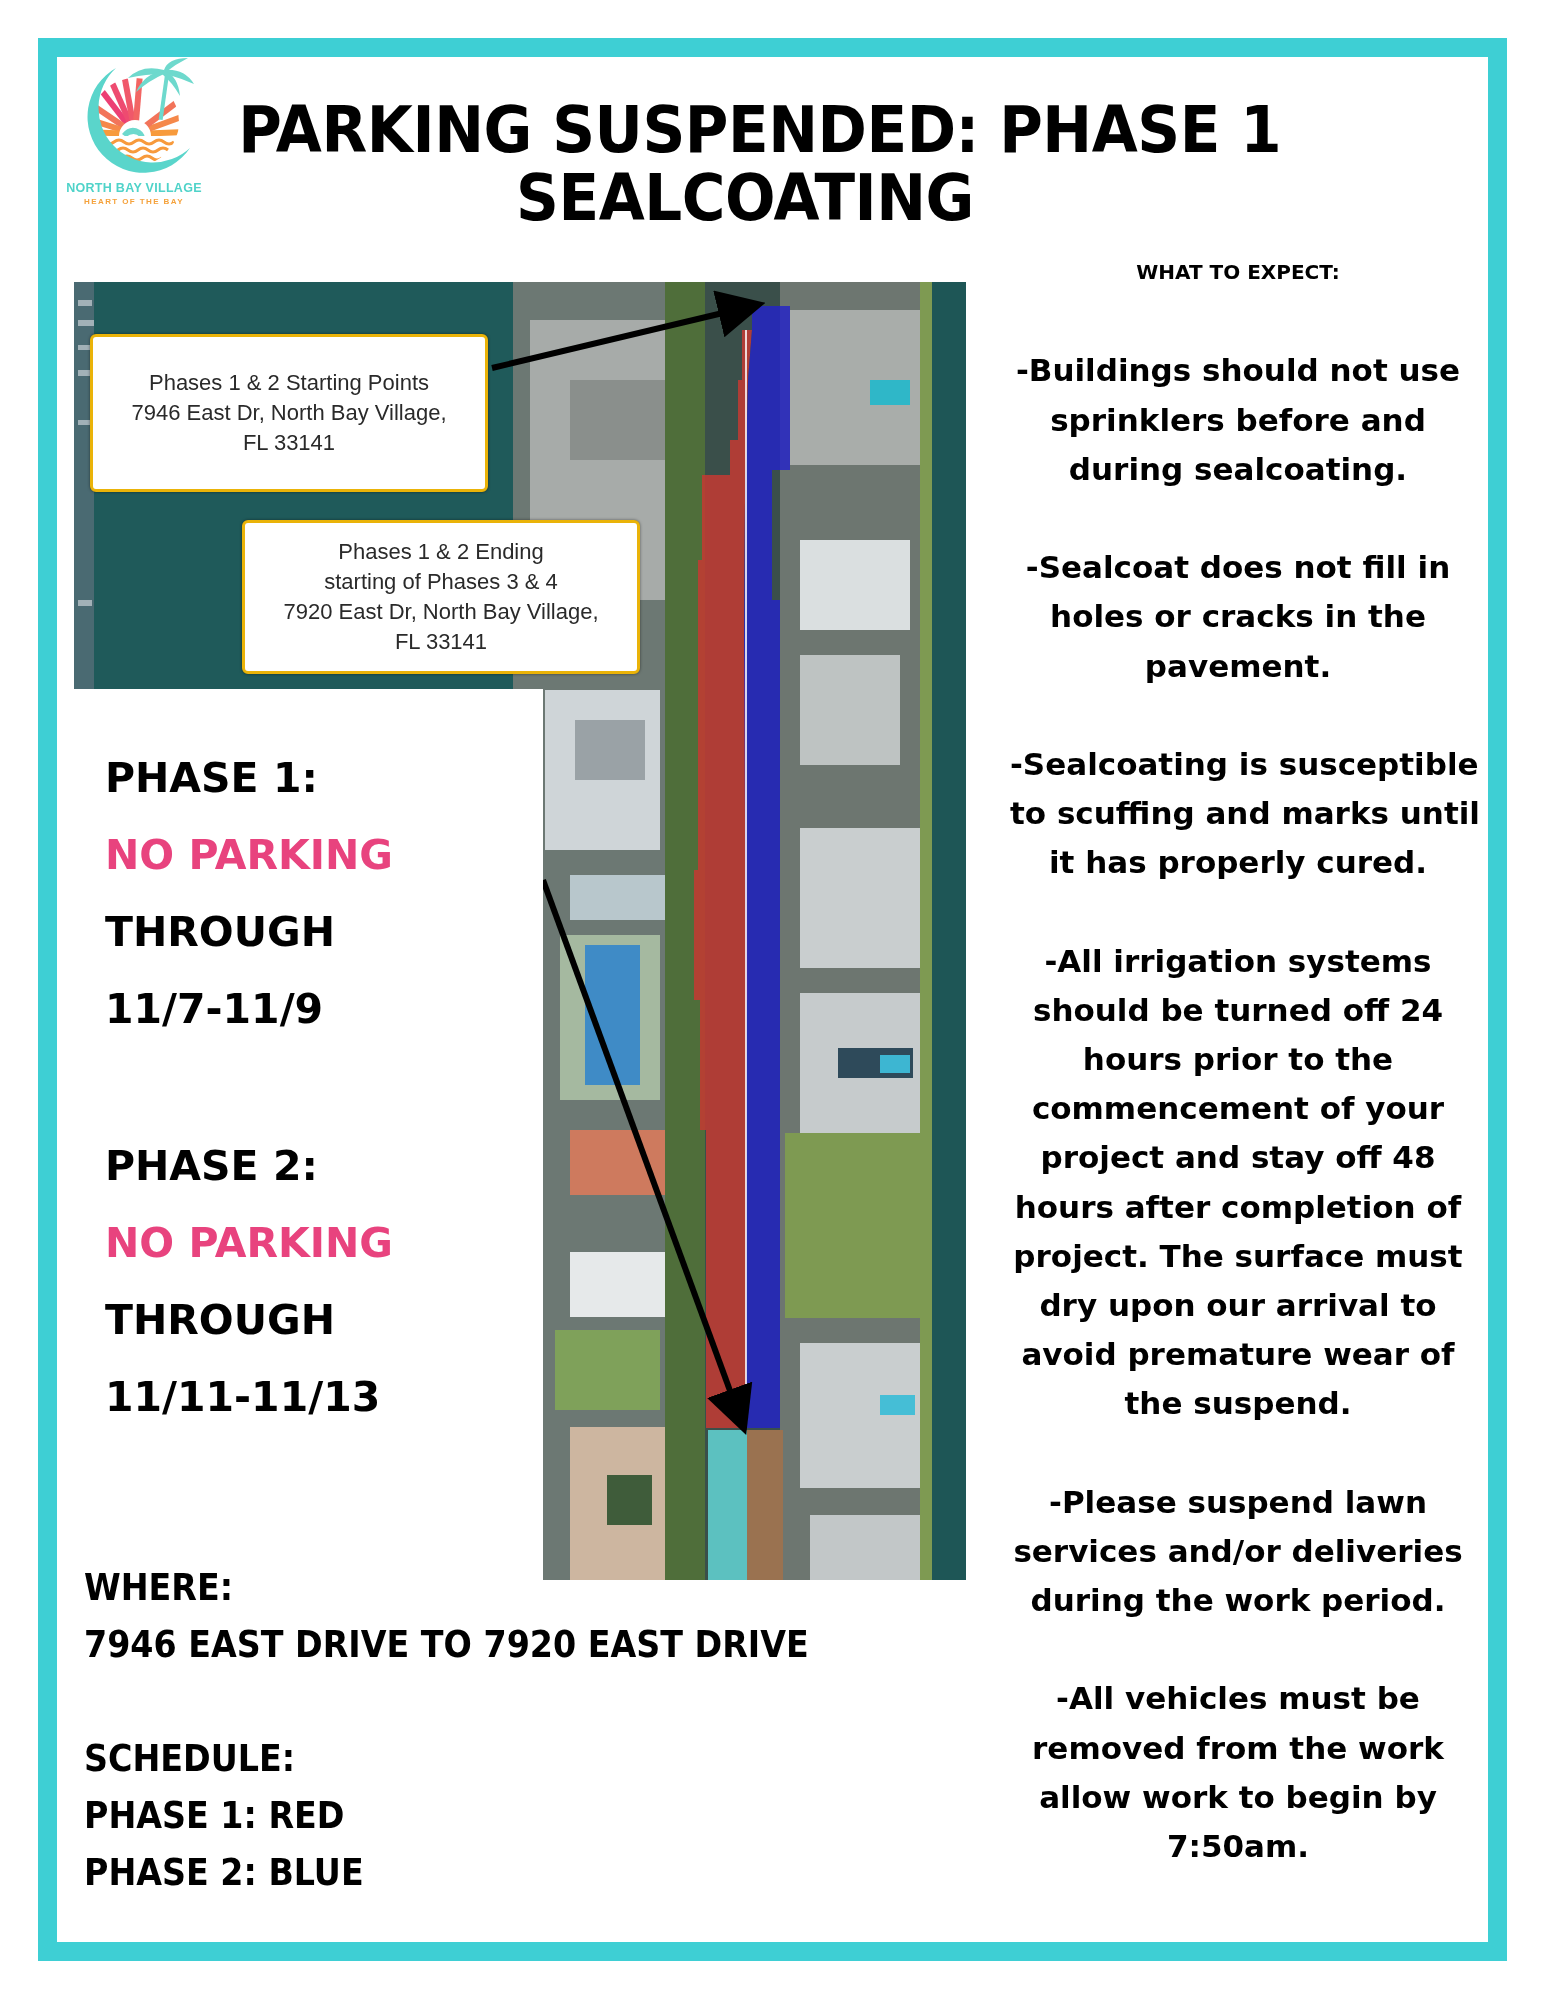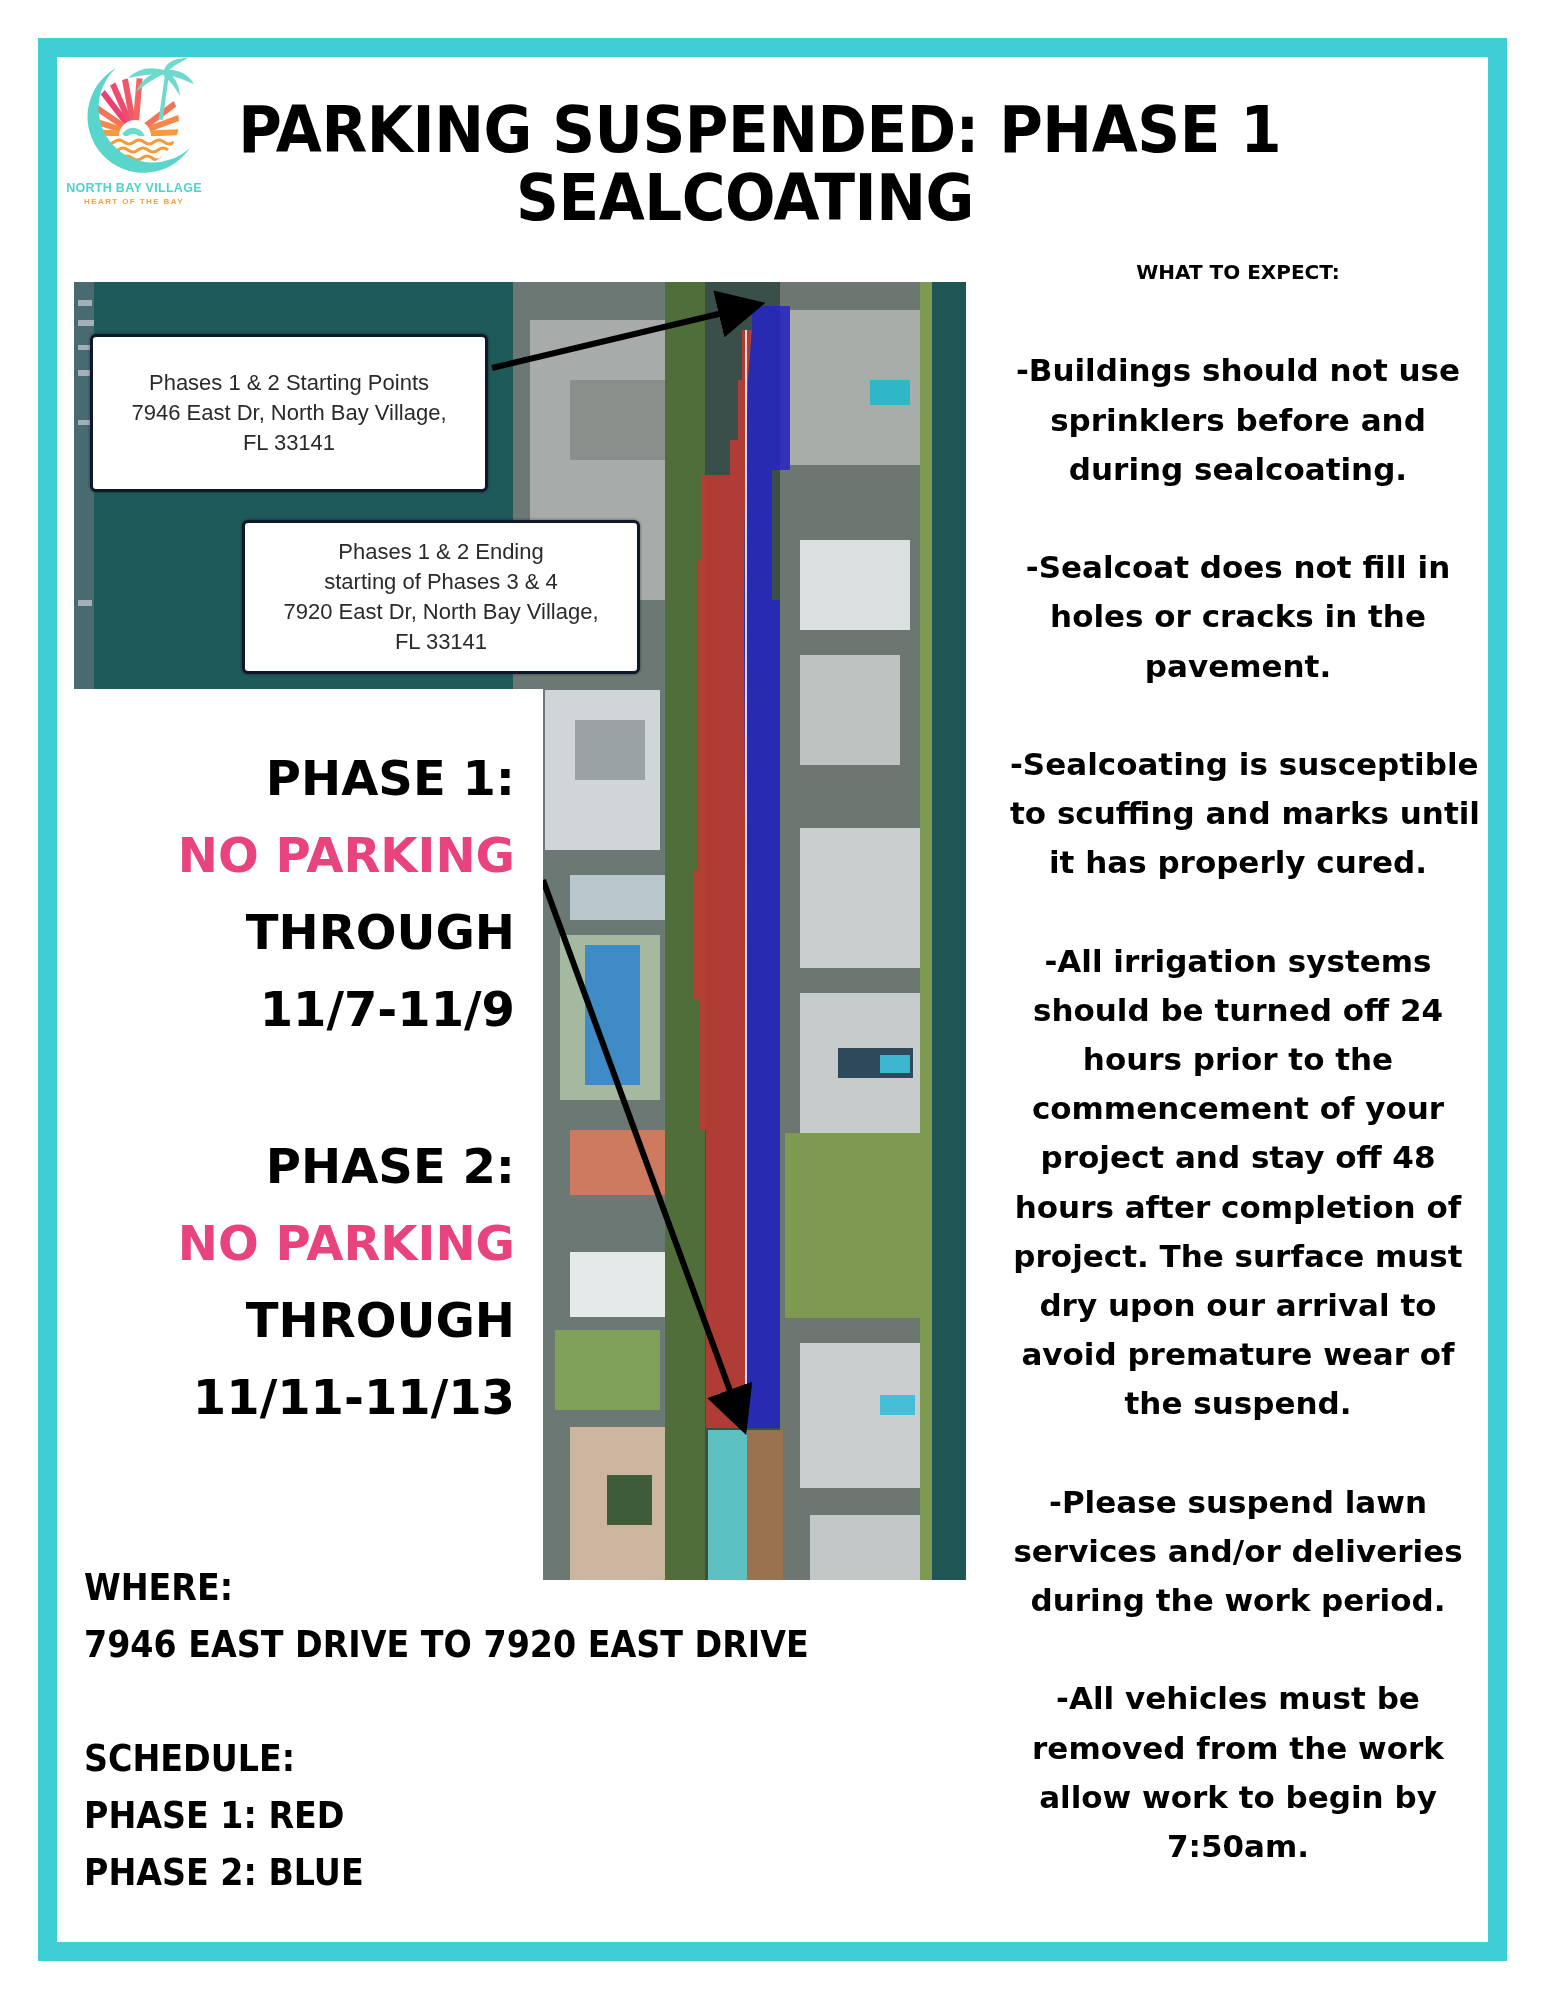--- a/index.html
+++ b/index.html
@@ -25,32 +25,32 @@
   .title {
     position: absolute; left: 200px; top: 96px; width: 1090px; text-align: center;
     font-family: "DejaVu Sans", sans-serif; font-weight: bold; font-size: 64px;
     line-height: 68px; transform: scaleX(0.93); transform-origin: center top; letter-spacing: -0.5px;
   }
   .title div { white-space: nowrap; }
 
   
   .map { position: absolute; left: 0; top: 0; }
   .callout {
-    position: absolute; background: #fff; border: 3px solid #0f172a; border-radius: 6px;
+    position: absolute; background: #fff; border: 3px solid #eab308; border-radius: 6px;
     box-shadow: 0 0 3px rgba(0,0,0,0.5);
     font-family: "Liberation Sans", sans-serif; font-size: 22px; line-height: 30px;
     color: #2a2a2a; text-align: center; display: flex; flex-direction: column; justify-content: center;
   }
   .callout div { white-space: nowrap; }
   .callout-1 { left: 90px; top: 334px; width: 392px; height: 152px; }
   .callout-2 { left: 242px; top: 520px; width: 392px; height: 148px; }
 
   .phase-block {
-    position: absolute; left: 105px; width: 410px; text-align: right;
-    font-family: "DejaVu Sans", sans-serif; font-weight: bold; font-size: 48px; line-height: 77px;
+    position: absolute; left: 105px; width: 410px; text-align: left;
+    font-family: "DejaVu Sans", sans-serif; font-weight: bold; font-size: 41px; line-height: 77px;
   }
   .phase-block div { white-space: nowrap; }
   .phase-1 { top: 740px; }
   .phase-2 { top: 1128px; }
   .pink { color: #E8437E; }
 
   .where {
     position: absolute; left: 84px; top: 1559px;
     font-family: "DejaVu Sans", sans-serif; font-weight: bold; font-size: 37px; line-height: 57px;
     transform: scaleX(0.9); transform-origin: left top;

